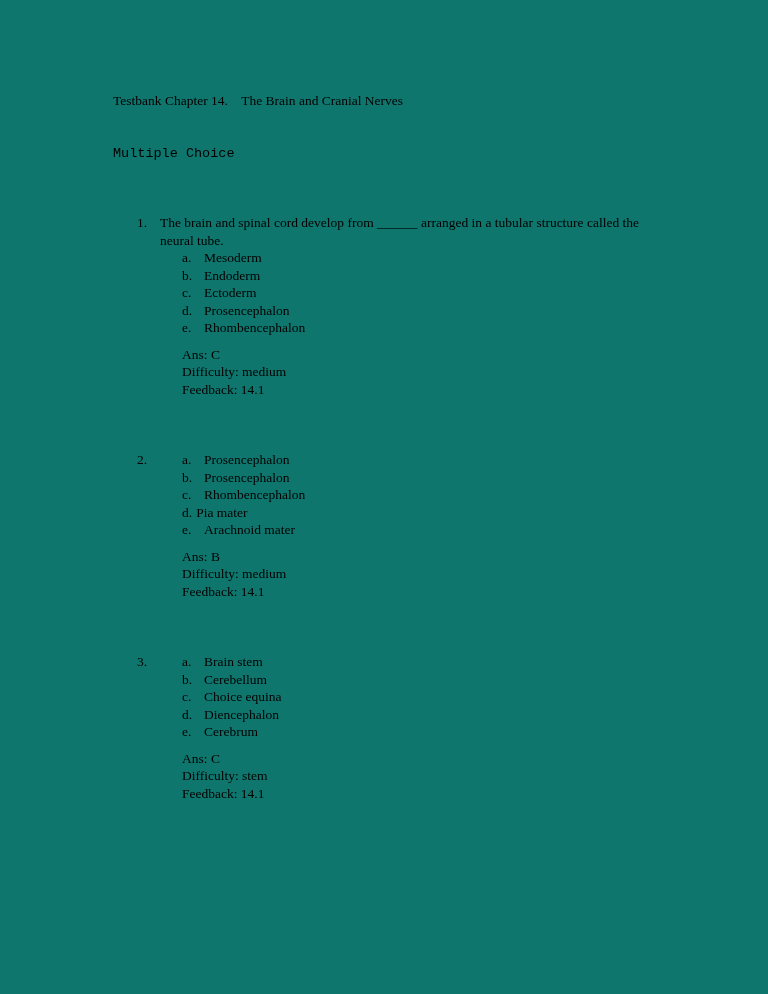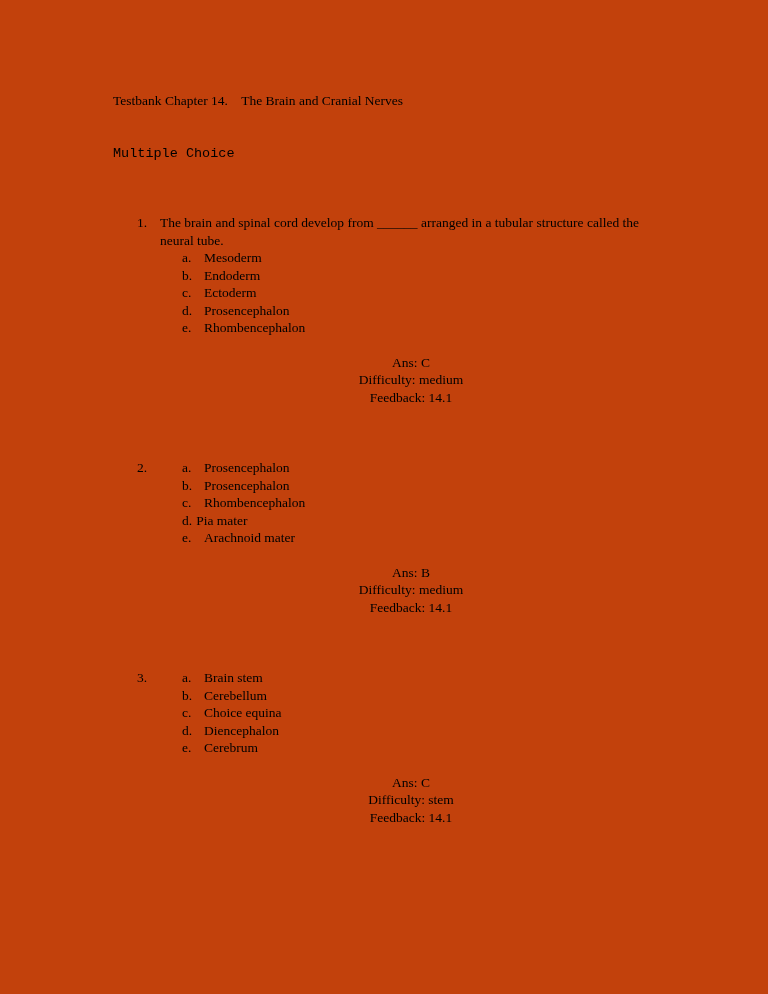--- a/index.html
+++ b/index.html
@@ -4,21 +4,21 @@
 <style>
   html, body {
     margin: 0;
     padding: 0;
     background: #ffffff;
   }
   .page {
     position: relative;
     width: 768px;
     height: 994px;
-    background: #c2410c;
+    background: #0f766e;
     box-sizing: border-box;
     padding: 92px 40px 0 113px;
     font-family: "Liberation Serif", "DejaVu Serif", serif;
     font-size: 13.5px;
     line-height: 17.5px;
     color: #000000;
     overflow: hidden;
   }
   .doc-title {
     white-space: pre;
@@ -54,22 +54,21 @@
   .option-letter {
     flex: none;
     width: 22px;
   }
   .option.compact .option-letter {
     width: auto;
     margin-right: 4px;
   }
   .meta {
     margin-left: 22px;
-    margin-top: 17px;
-    text-align: center;
+    margin-top: 9px;
   }
 </style>
 </head>
 <body>
 
 <div class="page">
   <div class="doc-title">Testbank Chapter 14.    The Brain and Cranial Nerves</div>
   <div class="section-title">Multiple Choice</div>
   <div class="questions">
       <div class="question">

